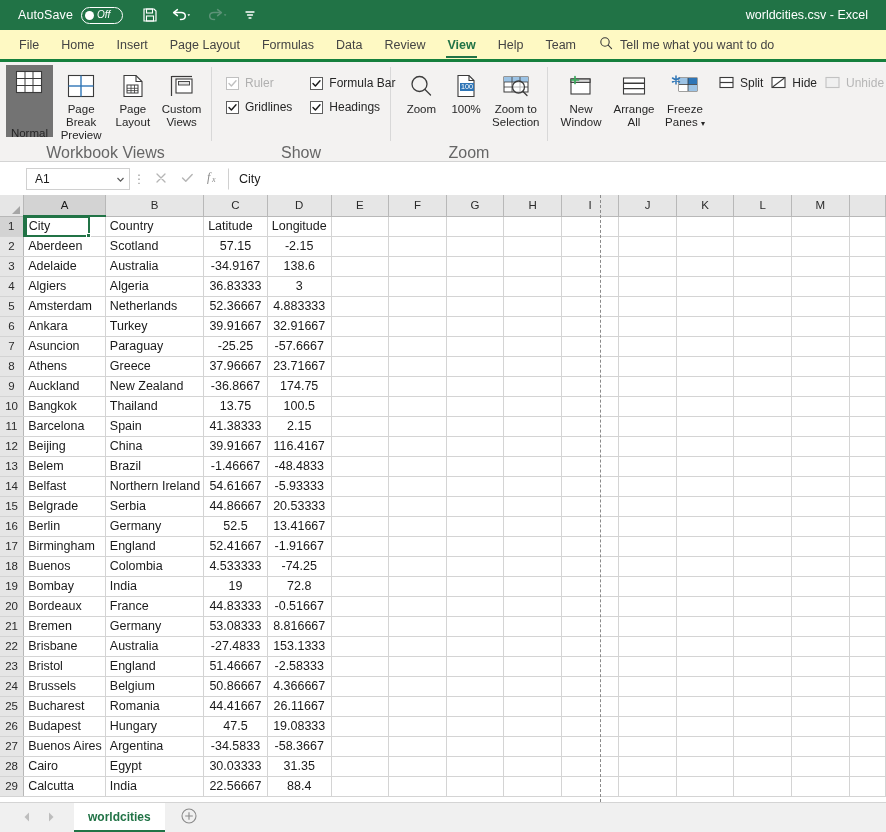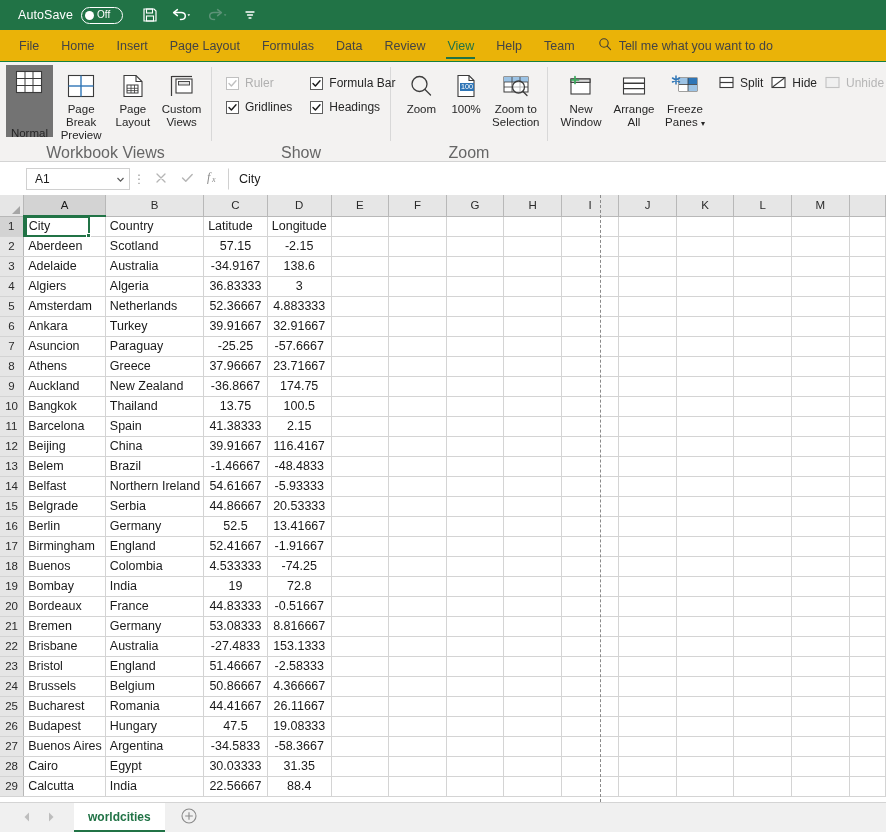--- a/index.html
+++ b/index.html
@@ -14,44 +14,44 @@
 
   
   .titlebar {
     height: 30px; background: #217346; color: #ffffff;
     display: flex; align-items: center; flex: none; position: relative;
   }
   .autosave-label { font-size: 12.5px; margin-left: 18px; color: #fff; letter-spacing: .1px; }
   .toggle {
     margin-left: 8px; width: 42px; height: 17px; border-radius: 9px;
     border: 1.3px solid #ffffff; display: flex; align-items: center; gap: 3px;
-    padding-left: 3px; background: transparent;
+    padding-left: 3px; background: transparent; font-style: italic;
   }
   .toggle .knob { width: 9px; height: 9px; border-radius: 50%; background: #ffffff; flex: none; }
   .toggle .off { font-size: 10px; color: #ffffff; line-height: 1; }
   .qat { display: flex; align-items: center; margin-left: 14px; gap: 2px; }
   .qat-btn { width: 26px; height: 24px; display: flex; align-items: center; justify-content: center; }
   .qat-btn.dd { width: 34px; }
   .qat svg { display: block; }
   .doctitle {
     position: absolute; left: 0; right: 0; text-align: right; padding-right: 18px;
     font-size: 12.5px; color: #ffffff; pointer-events: none;
   }
 
   
   .tabbar {
-    height: 32px; background: #eab308; display: flex; align-items: flex-end; flex: none;
-    border-bottom: 1px solid #15803d;
+    height: 32px; background: #fef9c3; display: flex; flex: none;
+    border-bottom: 3px solid #15803d;
   }
   .tab {
     font-size: 12.5px; color: #444444; padding: 0 11px; height: 30px;
     display: flex; align-items: center; position: relative; white-space: nowrap;
   }
   .tab.first { margin-left: 8px; }
-  .tab.active { color: #217346; font-weight: 400; }
+  .tab.active { color: #217346; font-weight: 700; }
   .tab.active::after {
     content: ""; position: absolute; left: 10px; right: 10px; bottom: 2px;
     height: 2.5px; background: #217346;
   }
   .tellme { display: flex; align-items: center; gap: 7px; margin-left: 12px; height: 30px; }
   .tellme-txt { font-size: 12.5px; color: #444444; }
 
   
   .ribbon {
     height: 100px; background: #f3f2f1; flex: none; display: flex;
@@ -203,20 +203,21 @@
       </div>
       <div class="qat-btn">
         <span>
           <svg width="14" height="14" viewBox="0 0 14 14">
               <path d="M3 4h8M4.5 7h5M6 10h2" stroke="#fff" stroke-width="1.3" stroke-linecap="round"></path>
             </svg>
         </span>
       </div>
     </div>
 
+    <div class="doctitle">worldcities.csv  -  Excel</div>
   </div>
 
   <div class="tabbar">
     <div class="tab first">File</div>
     <div class="tab">Home</div>
     <div class="tab">Insert</div>
     <div class="tab">Page Layout</div>
     <div class="tab">Formulas</div>
     <div class="tab">Data</div>
     <div class="tab">Review</div>

